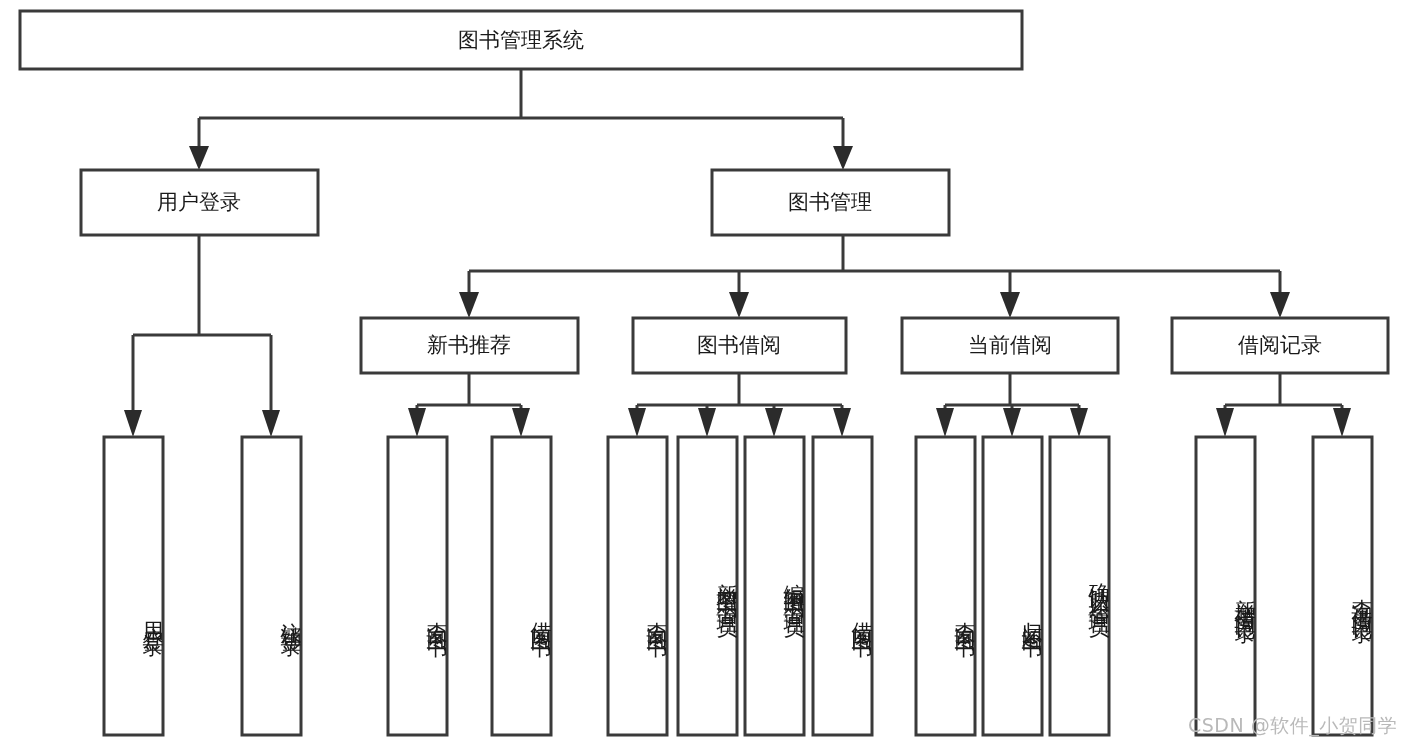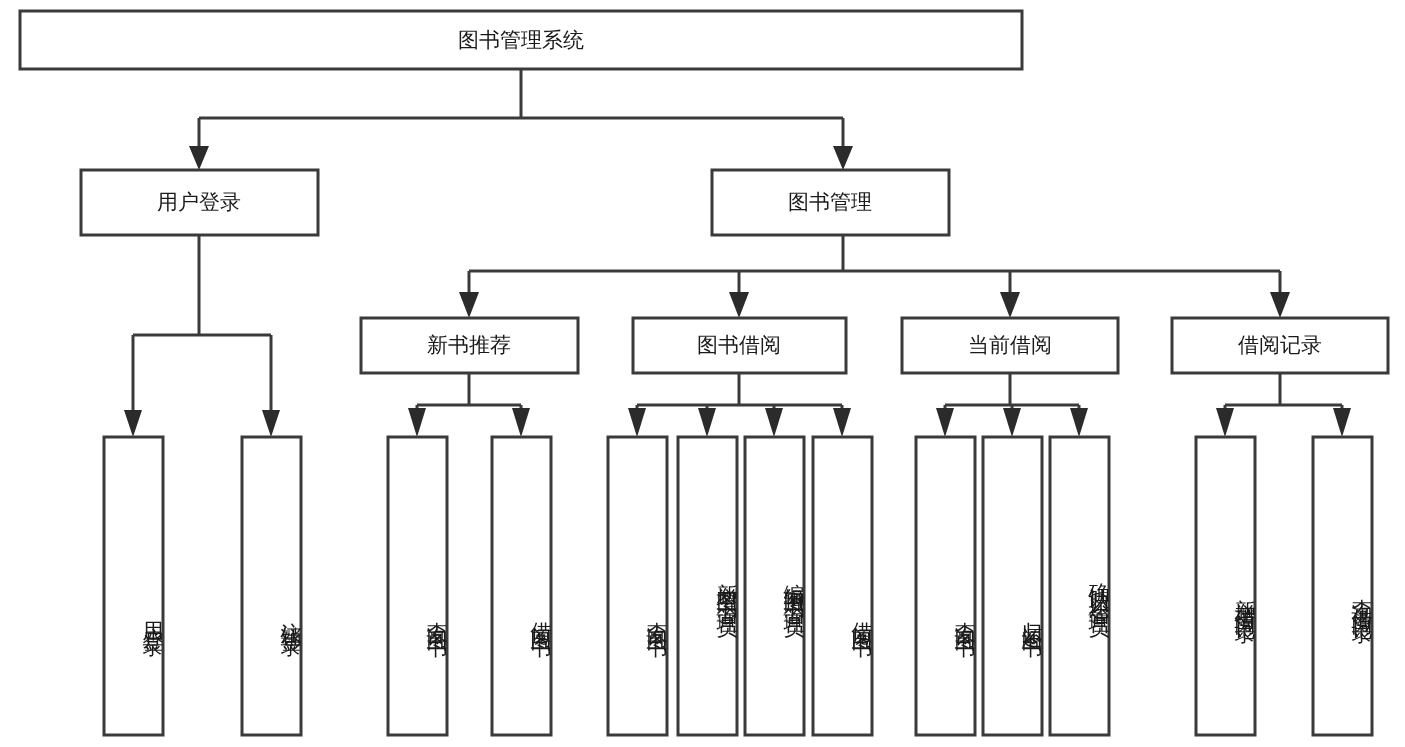--- a/index.html
+++ b/index.html
@@ -215,14 +215,15 @@
   <div class="vert-label" style="left:745px; top:443px; width:59px; height:290px;">编辑图书（管理员）</div>
   <div class="vert-label" style="left:813px; top:500px; width:59px; height:230px;">借阅图书</div>
 
   <div class="vert-label" style="left:916px; top:500px; width:59px; height:230px;">查询图书</div>
   <div class="vert-label" style="left:983px; top:500px; width:59px; height:230px;">归还图书</div>
   <div class="vert-label" style="left:1050px; top:443px; width:59px; height:290px;">确认归还（管理员）</div>
 
   <div class="vert-label" style="left:1196px; top:462px; width:59px; height:270px;">新增借阅记录</div>
   <div class="vert-label" style="left:1313px; top:462px; width:59px; height:270px;">查询借阅记录</div>
 
+  <div class="watermark" style="left:1188px; top:713px;">CSDN @软件_小贺同学</div>
 
 </div>
 
 </body></html>

